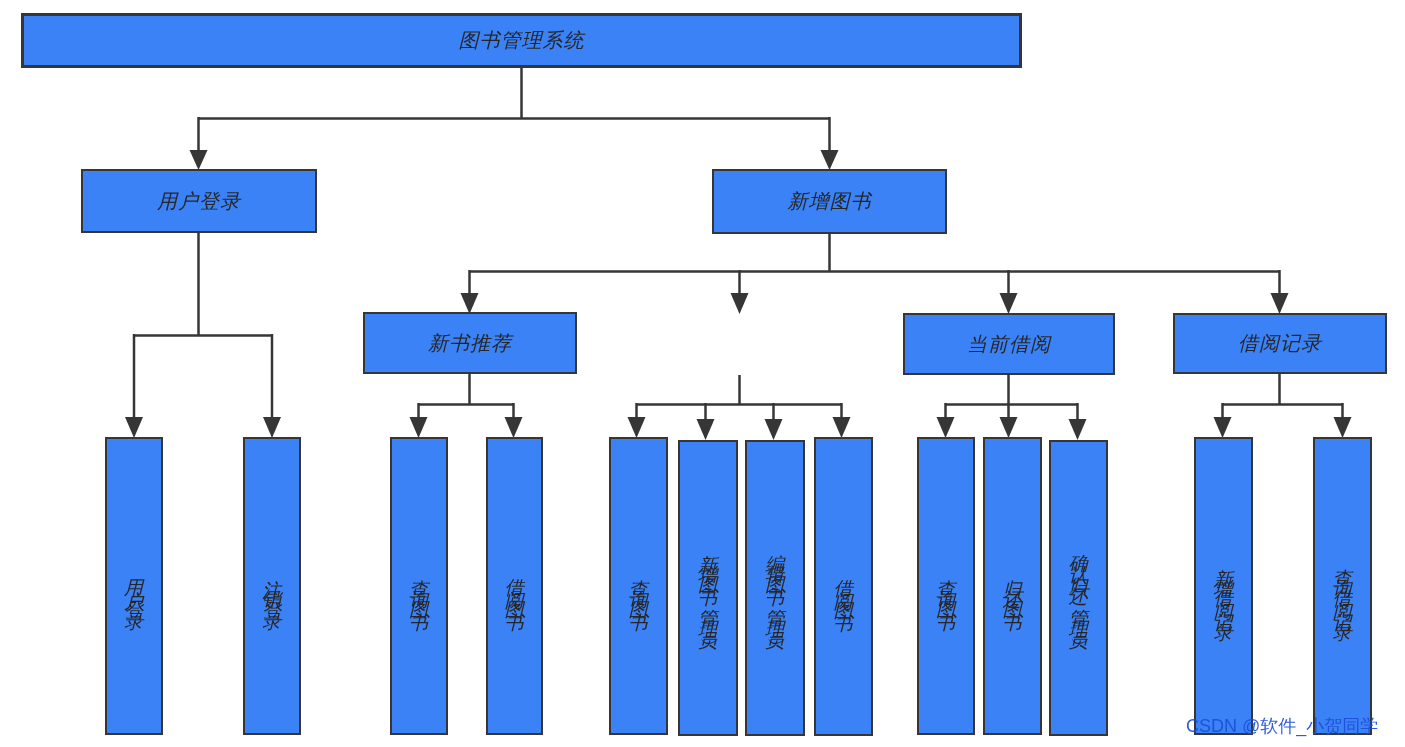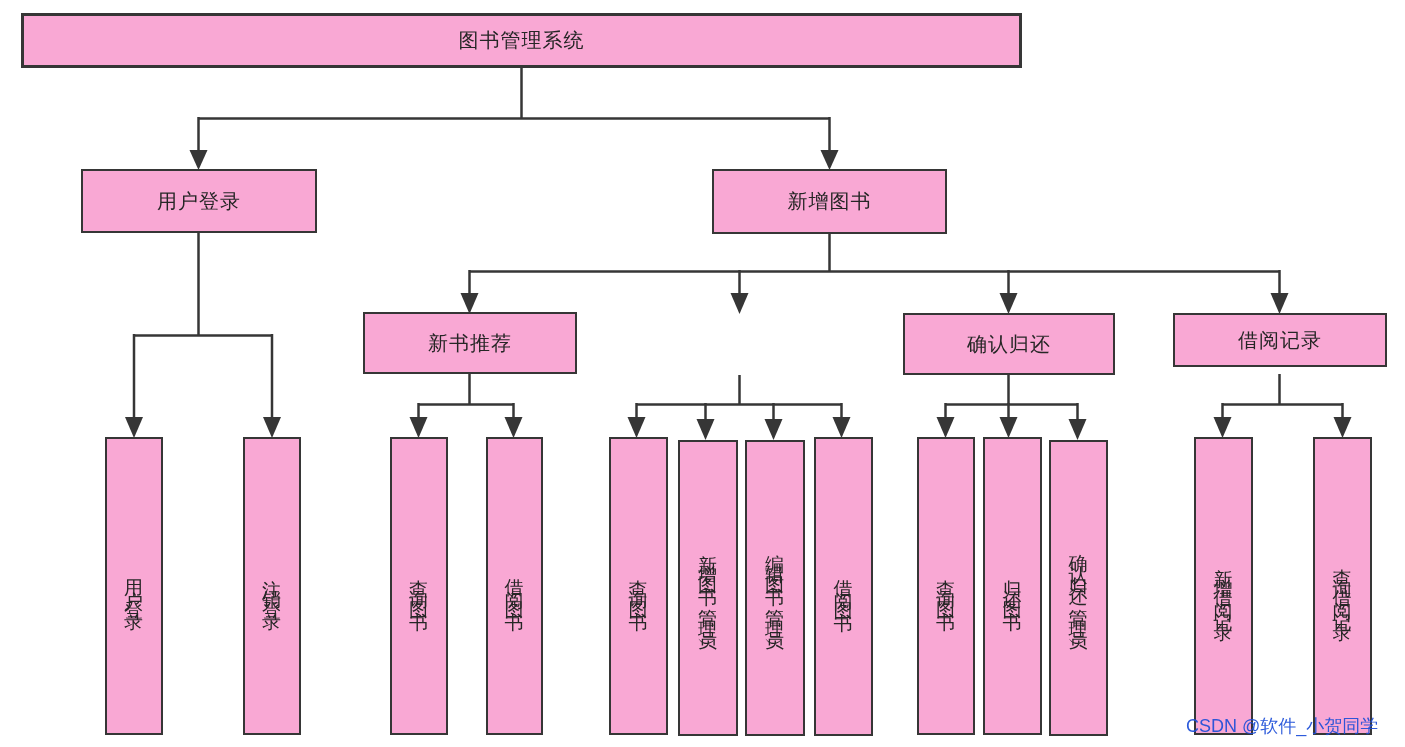--- a/index.html
+++ b/index.html
@@ -2,23 +2,24 @@
 <html><head>
 <meta charset="utf-8">
 <style>
   html,body{margin:0;padding:0;background:#ffffff;}
   .canvas{
     position:relative;width:1405px;height:747px;background:#ffffff;overflow:hidden;
     font-family:"Liberation Sans","DejaVu Sans",sans-serif;
   }
   .connectors{position:absolute;left:0;top:0;pointer-events:none;}
   .box{
-    position:absolute;box-sizing:border-box;background:#f9a8d4;
+    position:absolute;box-sizing:border-box;background:#3b82f6;
     border:2px solid #363636;display:flex;align-items:center;justify-content:center;
     color:#262626;
+    font-style:italic;
   }
   .box.root{border-width:3px;}
   .lbl{font-size:20px;letter-spacing:1px;white-space:nowrap;}
   .vlbl{
     writing-mode:vertical-rl;text-orientation:mixed;
     font-size:19px;letter-spacing:11px;line-height:1;white-space:nowrap;
   }
   .watermark{
     position:absolute;left:1186px;top:714px;z-index:9;
     font-size:18px;color:#1d4ed8;opacity:.92;white-space:nowrap;
@@ -104,23 +105,23 @@
     <span class="lbl">用户登录</span>
   </div>
   <div class="box" style="left:712px;top:169px;width:235px;height:65px">
     <span class="lbl">新增图书</span>
   </div>
 
   <div class="box" style="left:363px;top:312px;width:214px;height:62px">
     <span class="lbl">新书推荐</span>
   </div>
   <div class="box" style="left:903px;top:313px;width:212px;height:62px">
-    <span class="lbl">确认归还</span>
+    <span class="lbl">当前借阅</span>
   </div>
-  <div class="box" style="left:1173px;top:313px;width:214px;height:54px">
+  <div class="box" style="left:1173px;top:313px;width:214px;height:61px">
     <span class="lbl">借阅记录</span>
   </div>
 
   <div class="box" style="left:105px;top:437px;width:58px;height:298px">
     <span class="vlbl">用户登录</span>
   </div>
   <div class="box" style="left:243px;top:437px;width:58px;height:298px">
     <span class="vlbl">注销登录</span>
   </div>
 

